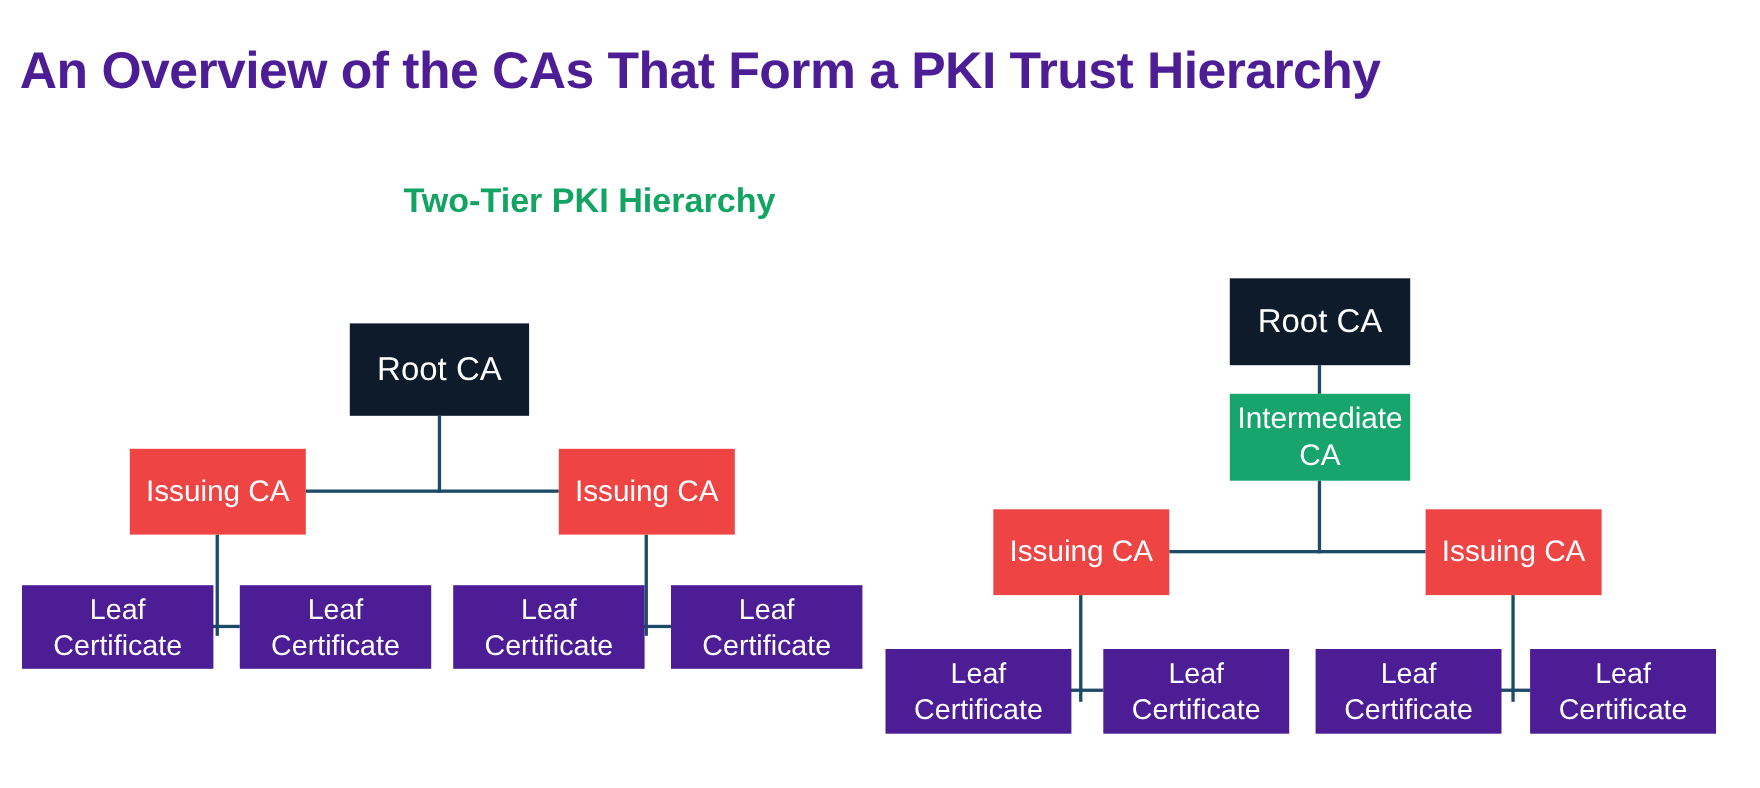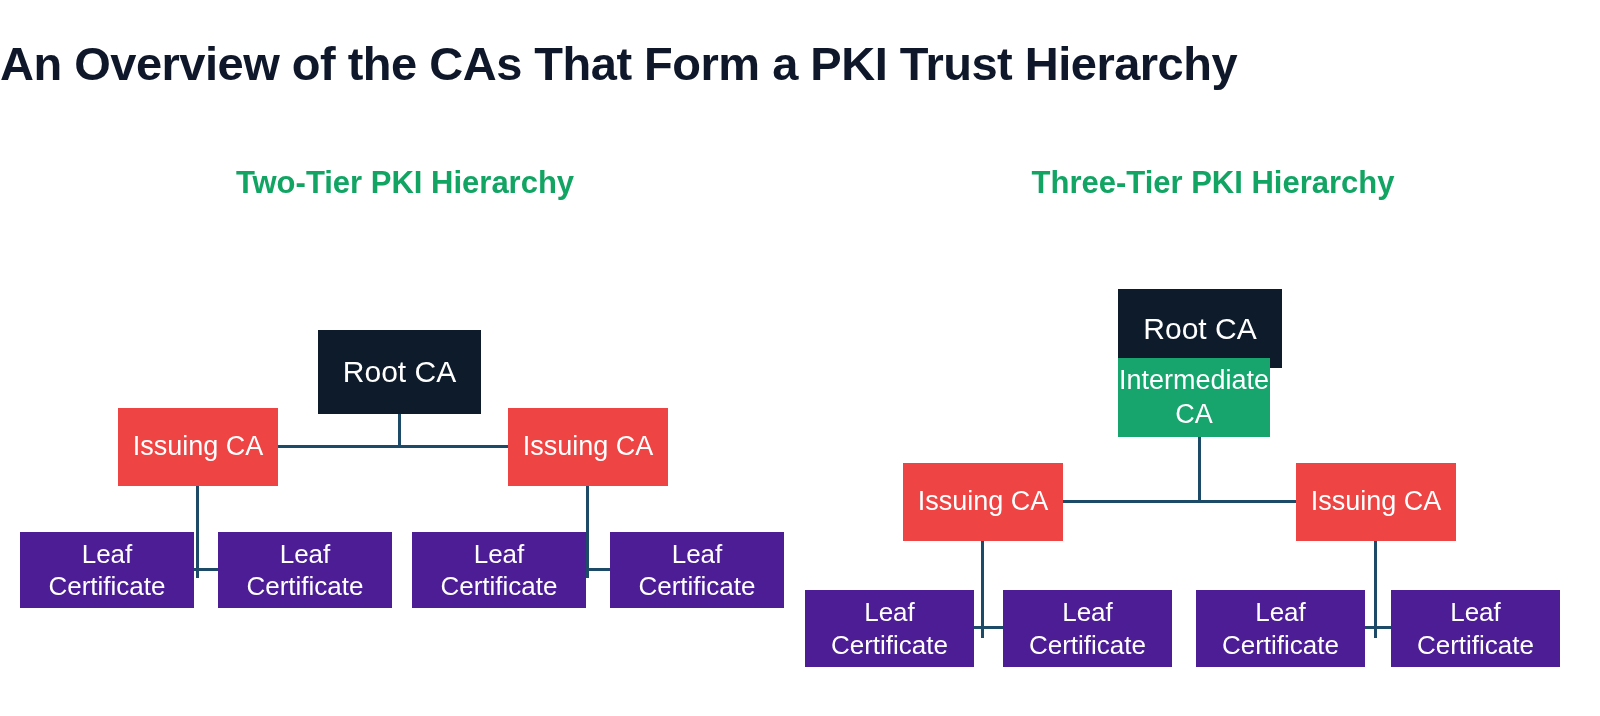--- a/index.html
+++ b/index.html
@@ -13,46 +13,47 @@
     width: 1600px;
     height: 716px;
     background: #ffffff;
     overflow: hidden;
   }
   .main-title {
     position: absolute;
     left: 0;
     top: 36px;
     width: 1273px;
+    text-align: center;
     font-size: 47px;
     font-weight: bold;
-    color: #0f172a;
+    color: #4c1d95;
     letter-spacing: -0.5px;
   }
   .section-heading {
     position: absolute;
     top: 165px;
     width: 600px;
-    text-align: center;
+    text-align: right;
     font-size: 31px;
     font-weight: bold;
     color: #12a463;
   }
   .heading-two-tier { left: 105px; }
   .heading-three-tier { left: 913px; }
   .node {
     position: absolute;
     display: flex;
     align-items: center;
     justify-content: center;
     text-align: center;
     color: #ffffff;
     line-height: 1.25;
   }
-  .navy   { background: #0d1b2a; margin-top: 36px; }
+  .navy   { background: #0d1b2a; }
   .blue   { background: #ef4444; }
   .green  { background: #17a56d; }
   .orange { background: #4c1d95; }
   .root-font   { font-size: 30px; }
   .mid-font    { font-size: 27px; }
   .leaf-font   { font-size: 26px; padding: 0 6px; }
   .line {
     position: absolute;
     background: #1d4a66;
   }
@@ -74,32 +75,31 @@
   <div class="line" style="left:574px; top:568px; width:36px; height:3px;"></div>
 
   <div class="node navy root-font" style="left:318px; top:294px; width:163px; height:84px;">Root CA</div>
   <div class="node blue mid-font" style="left:118px; top:408px; width:160px; height:78px;">Issuing CA</div>
   <div class="node blue mid-font" style="left:508px; top:408px; width:160px; height:78px;">Issuing CA</div>
   <div class="node orange leaf-font" style="left:20px;  top:532px; width:162px; height:76px;">Leaf Certificate</div>
   <div class="node orange leaf-font" style="left:218px; top:532px; width:162px; height:76px;">Leaf Certificate</div>
   <div class="node orange leaf-font" style="left:412px; top:532px; width:162px; height:76px;">Leaf Certificate</div>
   <div class="node orange leaf-font" style="left:610px; top:532px; width:162px; height:76px;">Leaf Certificate</div>
 
-  <div class="section-heading heading-three-tier">Three-Tier PKI Hierarchy</div>
 
   <div class="line" style="left:1198px; top:332px; width:3px;  height:26px;"></div>
   <div class="line" style="left:1198px; top:437px; width:3px;  height:66px;"></div>
   <div class="line" style="left:1063px; top:500px; width:233px; height:3px;"></div>
   <div class="line" style="left:981px;  top:541px; width:3px;  height:97px;"></div>
   <div class="line" style="left:962px;  top:626px; width:41px; height:3px;"></div>
   <div class="line" style="left:1374px; top:541px; width:3px;  height:97px;"></div>
   <div class="line" style="left:1353px; top:626px; width:38px; height:3px;"></div>
 
   <div class="node navy root-font" style="left:1118px; top:253px; width:164px; height:79px;">Root CA</div>
-  <div class="node green mid-font" style="left:1118px; top:358px; width:152px; height:79px;">Intermediate CA</div>
+  <div class="node green mid-font" style="left:1118px; top:358px; width:164px; height:79px;">Intermediate CA</div>
   <div class="node blue mid-font" style="left:903px;  top:463px; width:160px; height:78px;">Issuing CA</div>
   <div class="node blue mid-font" style="left:1296px; top:463px; width:160px; height:78px;">Issuing CA</div>
   <div class="node orange leaf-font" style="left:805px;  top:590px; width:157px; height:77px;">Leaf Certificate</div>
   <div class="node orange leaf-font" style="left:1003px; top:590px; width:157px; height:77px;">Leaf Certificate</div>
   <div class="node orange leaf-font" style="left:1196px; top:590px; width:157px; height:77px;">Leaf Certificate</div>
   <div class="node orange leaf-font" style="left:1391px; top:590px; width:157px; height:77px;">Leaf Certificate</div>
 
 </div>
 
 </body></html>

